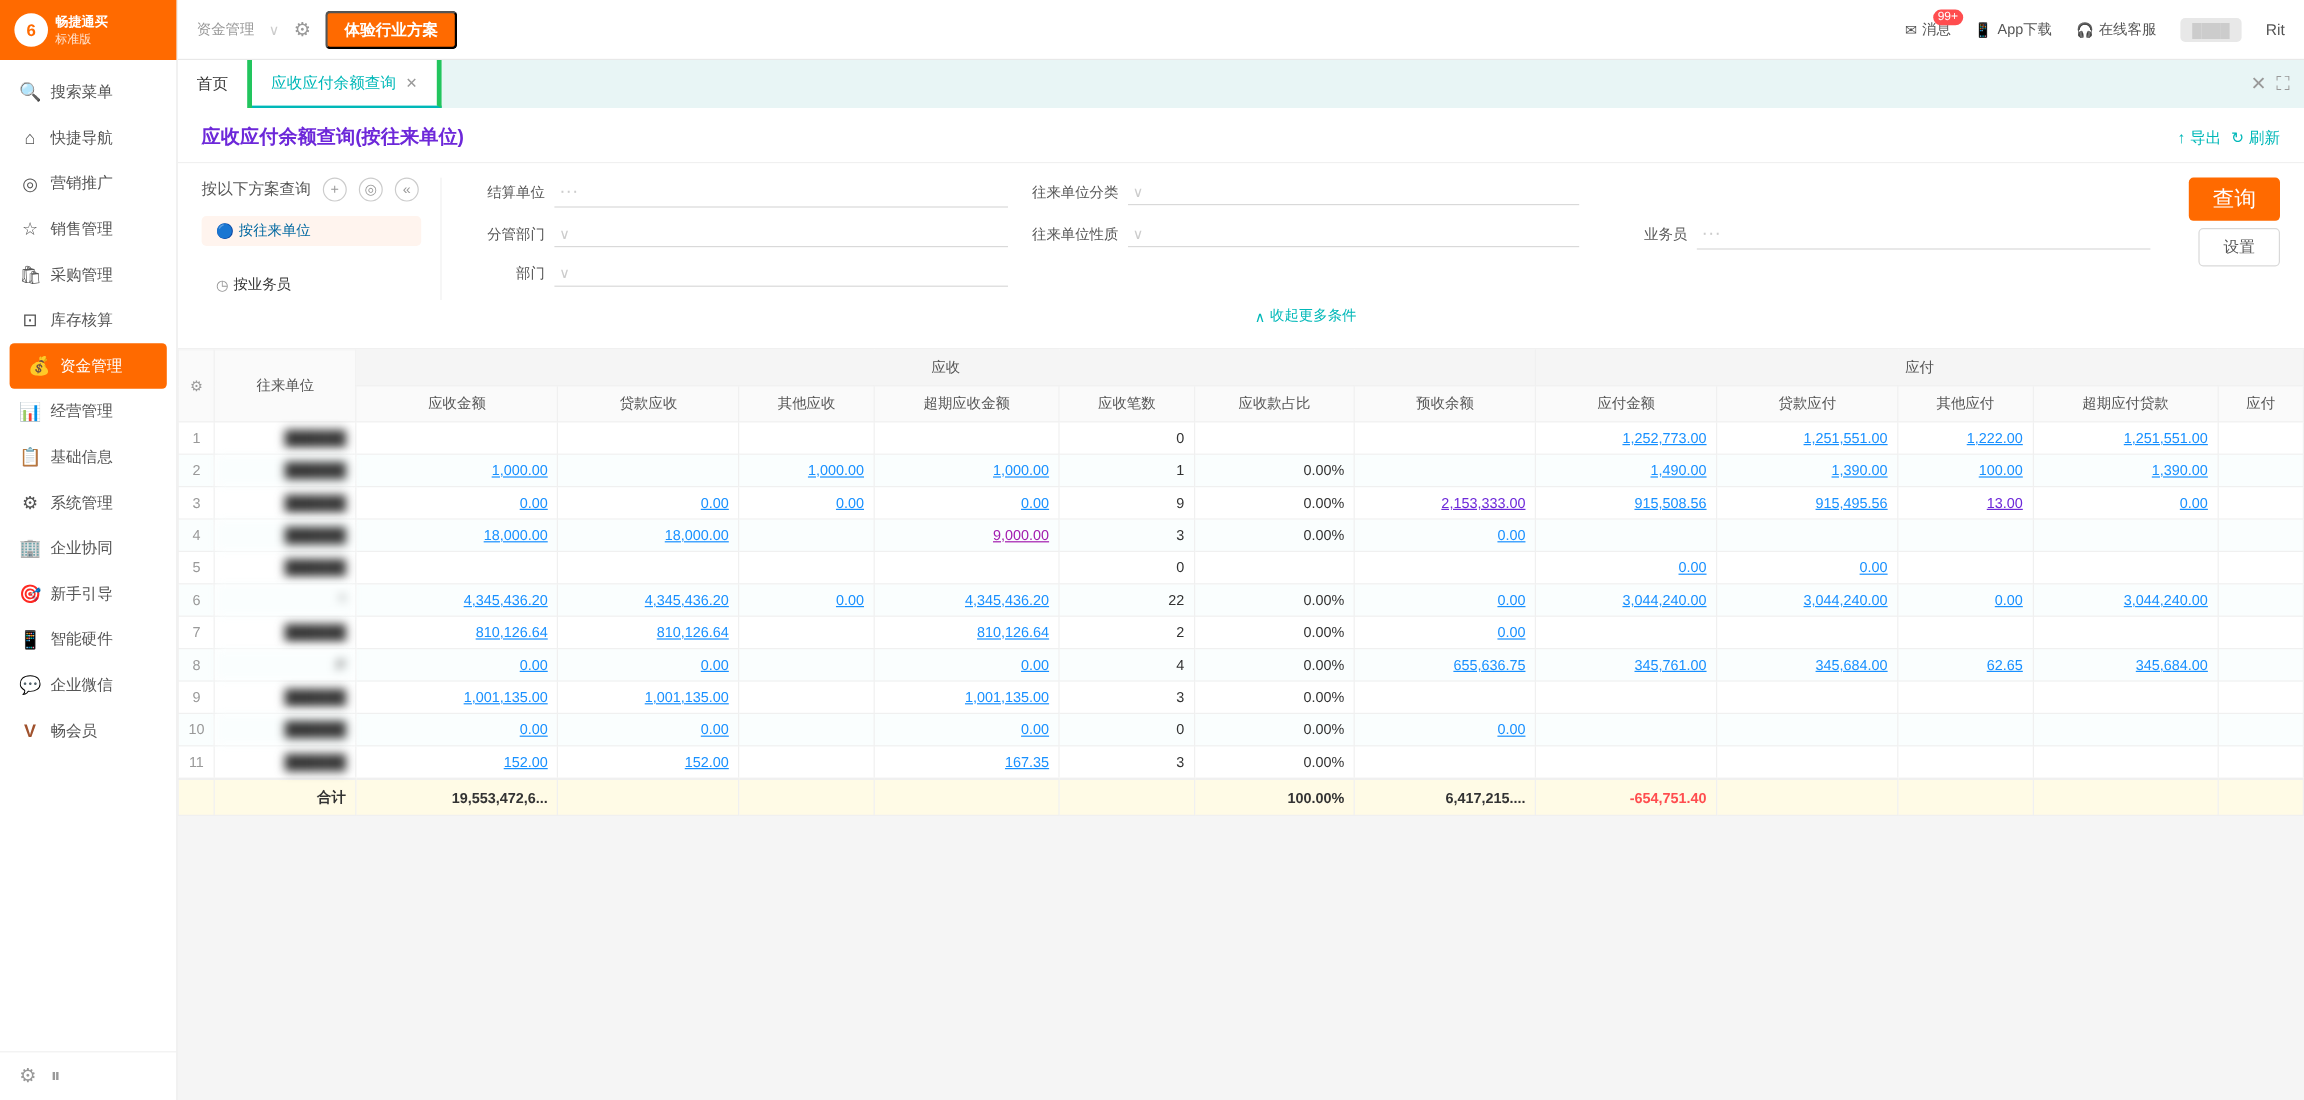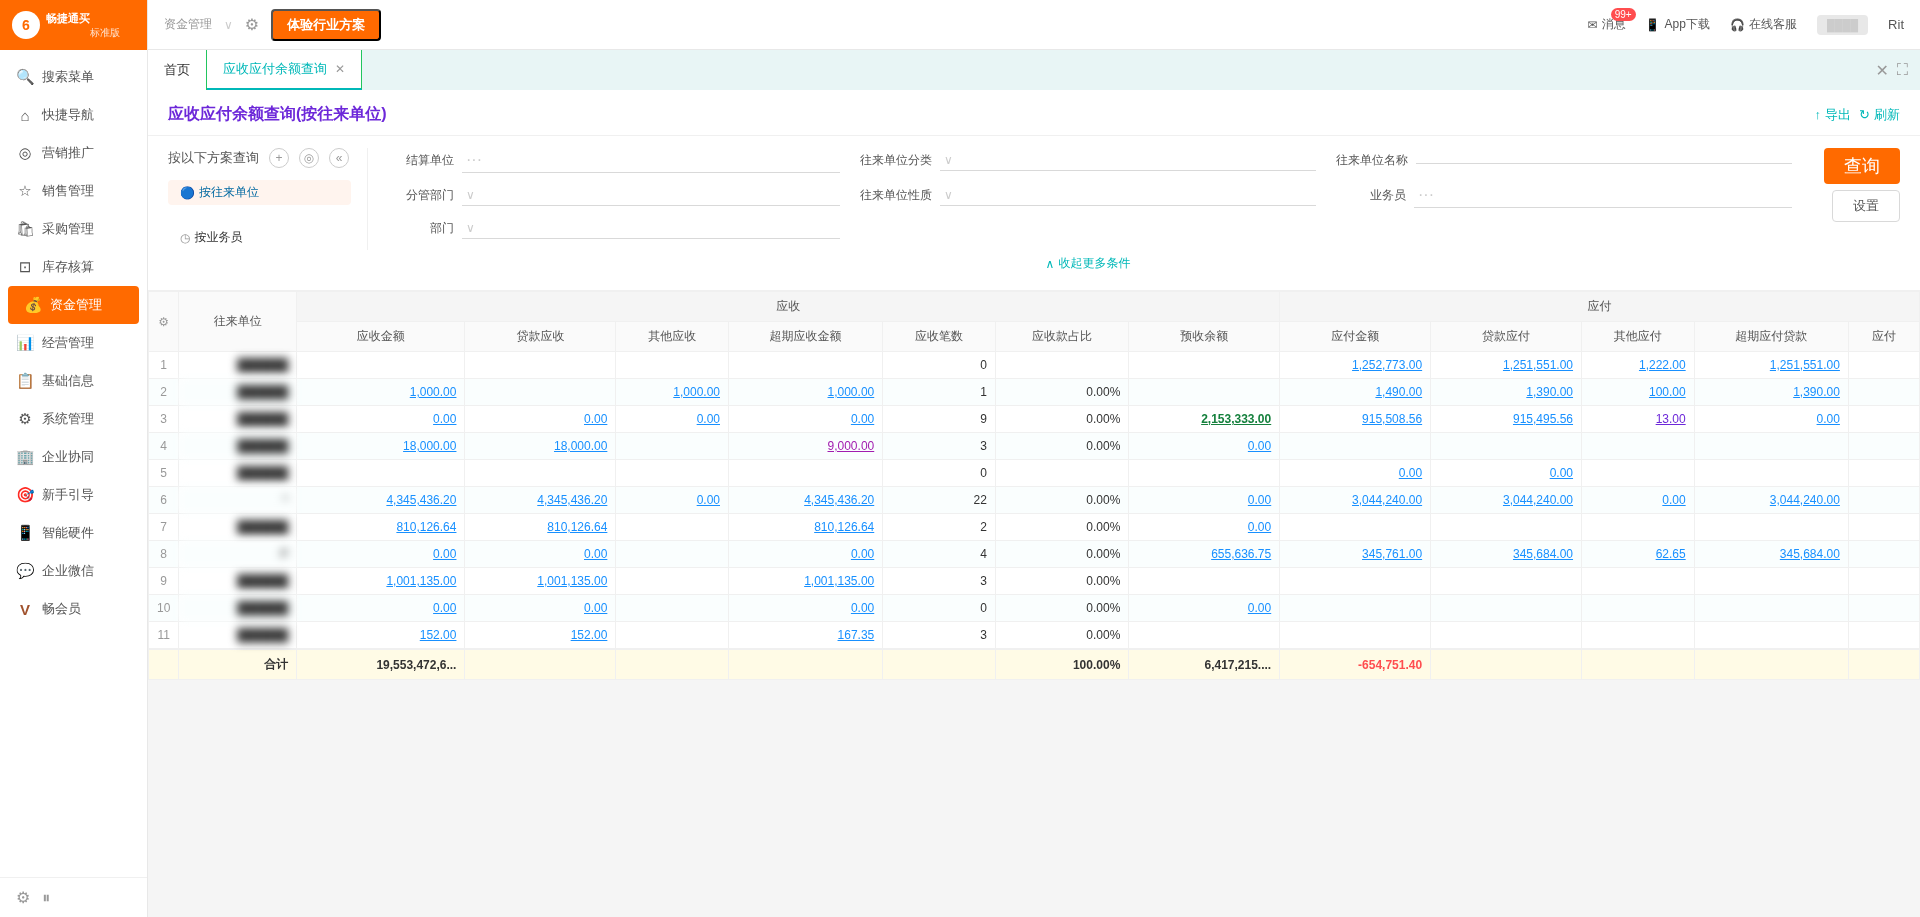--- a/index.html
+++ b/index.html
@@ -52,21 +52,21 @@
       position: fixed; left: 148px; top: 50px; right: 0; bottom: 0;
       display: flex; flex-direction: column;
     }
 
     
     .tabs {
       background: #e8f5f5; display: flex; align-items: center; height: 40px; padding: 0;
     }
     .tab {
       padding: 0 16px; height: 40px; display: flex; align-items: center; cursor: pointer;
-      font-size: 13px; color: #555; border-right: 1px solid #22c55e; gap: 8px;
+      font-size: 13px; color: #555; border-right: 4px solid #22c55e; gap: 8px;
     }
     .tab.home { background: #fff; color: #333; }
     .tab.active { background: #fff; color: #00b8b8; border-bottom: 2px solid #00b8b8; }
     .tab-close { color: #999; font-size: 12px; }
     .tabs-actions { margin-left: auto; display: flex; align-items: center; gap: 8px; padding-right: 12px; }
     .tabs-action-btn { color: #999; cursor: pointer; font-size: 16px; }
 
     
     .page-content { flex: 1; overflow: auto; background: #f5f5f5; }
 
@@ -134,21 +134,21 @@
     .filter-side { display: flex; flex-direction: column; align-items: flex-end; gap: 6px; justify-content: flex-start; }
   </style>
 </head>
 <body>
 
 <div class="sidebar">
   <div class="sidebar-logo">
     <div class="sidebar-logo-icon">6</div>
     <div>
       <div style="font-size:11px;color:#fff;font-weight:bold;">畅捷通买</div>
-      <div style="font-size:10px;color:rgba(255,255,255,0.8);margin-left:44px;">标准版</div>
+      <div style="font-size:10px;color:rgba(255,255,255,0.8);">标准版</div>
     </div>
   </div>
   <div class="sidebar-menu">
     <div class="sidebar-item">
       <span class="sidebar-icon">🔍</span>
       <span>搜索菜单</span>
     </div>
     <div class="sidebar-item">
       <span class="sidebar-icon">⌂</span>
       <span>快捷导航</span>
@@ -299,24 +299,20 @@
               <span class="filter-grid-label">结算单位</span>
               <div class="filter-grid-input">
                 <span style="color:#ccc;font-size:16px;">···</span>
               </div>
             </div>
             <div class="filter-grid-field">
               <span class="filter-grid-label">往来单位分类</span>
               <div class="filter-grid-input">
                 <span style="color:#ccc;">∨</span>
               </div>
-            </div>
-            <div class="filter-grid-field">
-              <span class="filter-grid-label">往来单位名称</span>
-              <div class="filter-grid-input"></div>
             </div>
           </div>
 
           <div style="display:grid; grid-template-columns:1fr 1fr 1fr; gap:10px 20px; margin-bottom:10px;">
             <div class="filter-grid-field">
               <span class="filter-grid-label">分管部门</span>
               <div class="filter-grid-input">
                 <span style="color:#ccc;">∨</span>
               </div>
             </div>
@@ -417,21 +413,21 @@
             </tr>
             <tr>
               <td class="row-num">3</td>
               <td class="left blur-cell" style="filter: blur(4px);">██████</td>
               <td class="right" style="text-decoration: underline; color: rgb(24, 144, 255); cursor: pointer;">0.00</td>
               <td class="right" style="text-decoration: underline; color: rgb(24, 144, 255); cursor: pointer;">0.00</td>
               <td class="right" style="text-decoration: underline; color: rgb(24, 144, 255); cursor: pointer;">0.00</td>
               <td class="right" style="text-decoration: underline; color: rgb(24, 144, 255); cursor: pointer;">0.00</td>
               <td class="right">9</td>
               <td class="right">0.00%</td>
-              <td class="right" style="text-decoration: underline; color: #15803d; cursor: pointer; font-weight: bold;">2,153,333.00</td>
+              <td class="right" style="text-decoration: underline; color: #6d28d9; cursor: pointer;">2,153,333.00</td>
               <td class="right" style="text-decoration: underline; color: rgb(24, 144, 255); cursor: pointer;">915,508.56</td>
               <td class="right" style="text-decoration: underline; color: rgb(24, 144, 255); cursor: pointer;">915,495.56</td>
               <td class="right" style="text-decoration: underline; color: #6d28d9; cursor: pointer;">13.00</td>
               <td class="right" style="text-decoration: underline; color: rgb(24, 144, 255); cursor: pointer;">0.00</td>
               <td class="right"></td>
             </tr>
             <tr>
               <td class="row-num">4</td>
               <td class="left blur-cell" style="filter: blur(4px);">██████</td>
               <td class="right" style="text-decoration: underline; color: rgb(24, 144, 255); cursor: pointer;">18,000.00</td>

